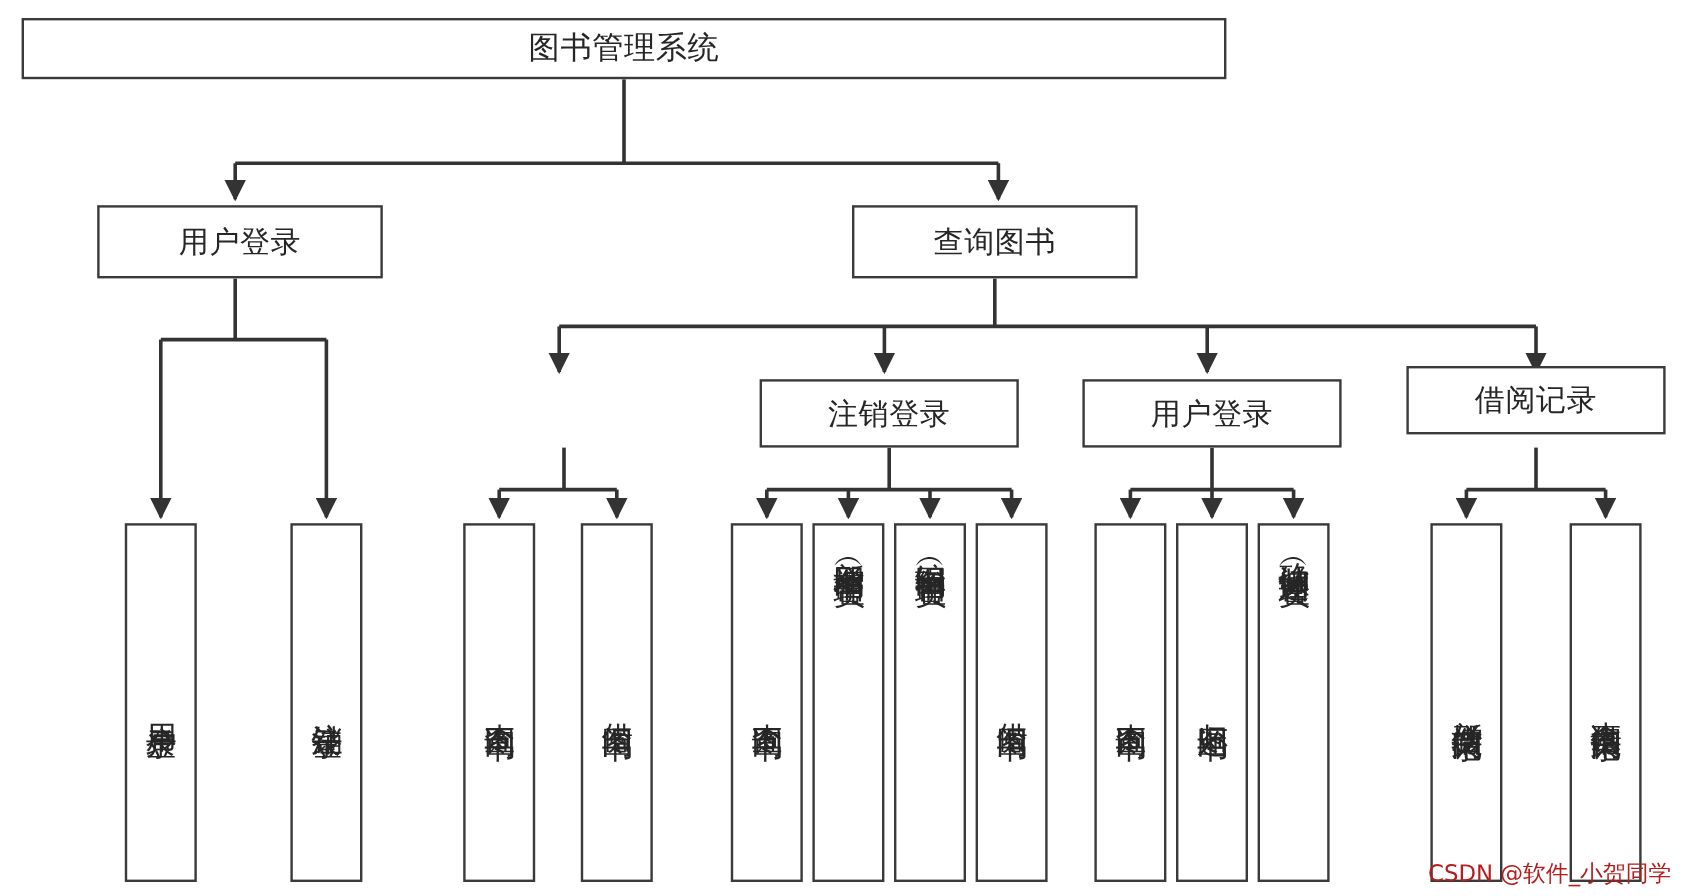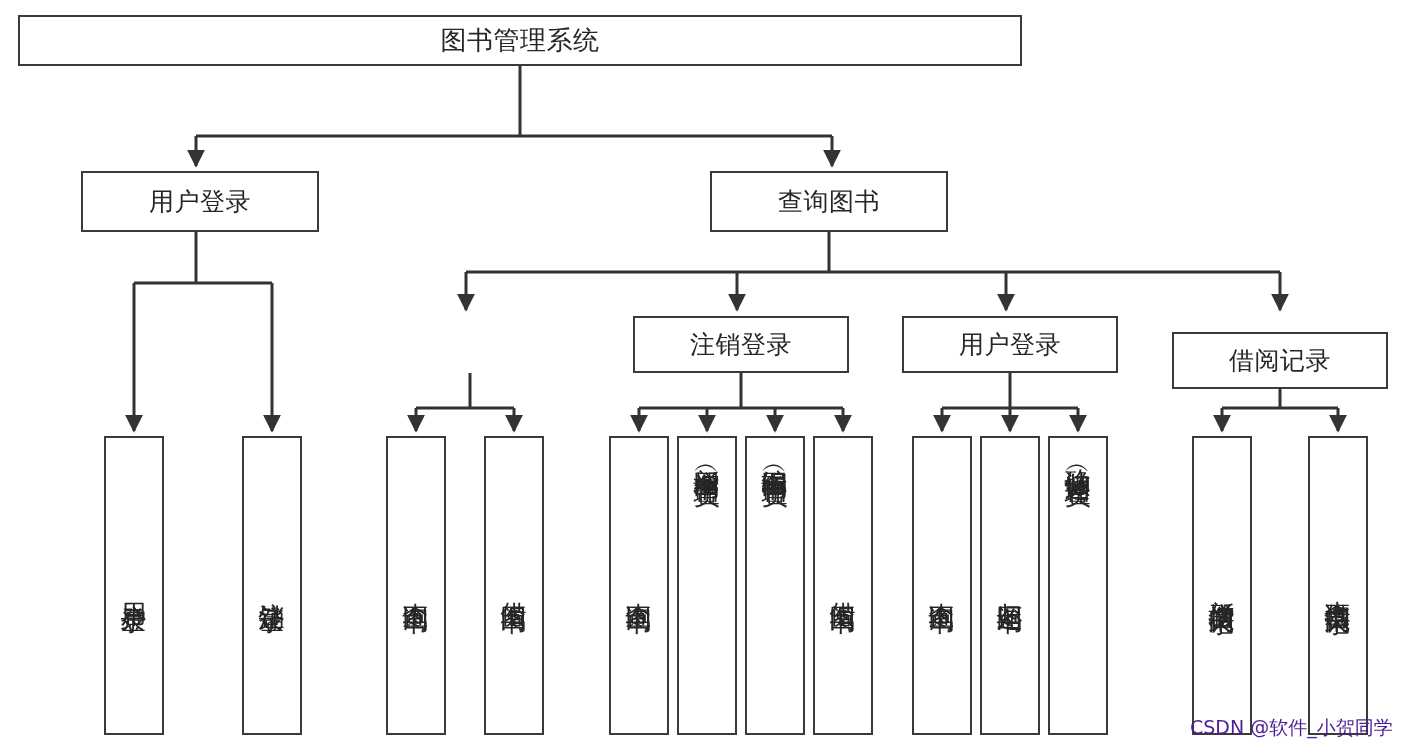--- a/index.html
+++ b/index.html
@@ -63,21 +63,21 @@
     line-height: 1.0;
     letter-spacing: 2px;
     white-space: nowrap;
   }
   .node.vert.centered {
     align-items: center;
     padding-top: 0;
   }
   .watermark {
     position: absolute;
-    color: #4c1d95;
+    color: #b91c1c;
     font-size: 19px;
     white-space: nowrap;
     z-index: 5;
     font-family: "DejaVu Sans", "Liberation Sans", sans-serif;
   }
 </style>
 </head>
 <body>
 
 <div id="canvas">
@@ -143,21 +143,21 @@
   <div class="node horiz" style="left:710px; top:171px; width:238px; height:61px;">
     <span class="node-label">查询图书</span>
   </div>
 
   <div class="node horiz" style="left:633px; top:316px; width:216px; height:57px;">
     <span class="node-label">注销登录</span>
   </div>
   <div class="node horiz" style="left:902px; top:316px; width:216px; height:57px;">
     <span class="node-label">用户登录</span>
   </div>
-  <div class="node horiz" style="left:1172px; top:332px; width:216px; height:57px;">
+  <div class="node horiz" style="left:1172px; top:305px; width:216px; height:57px;">
     <span class="node-label">借阅记录</span>
   </div>
 
   <div class="node vert centered" style="left:104px; top:436px; width:60px; height:299px;">
     <span class="node-label">用户登录</span>
   </div>
   <div class="node vert centered" style="left:242px; top:436px; width:60px; height:299px;">
     <span class="node-label">注销登录</span>
   </div>
 

